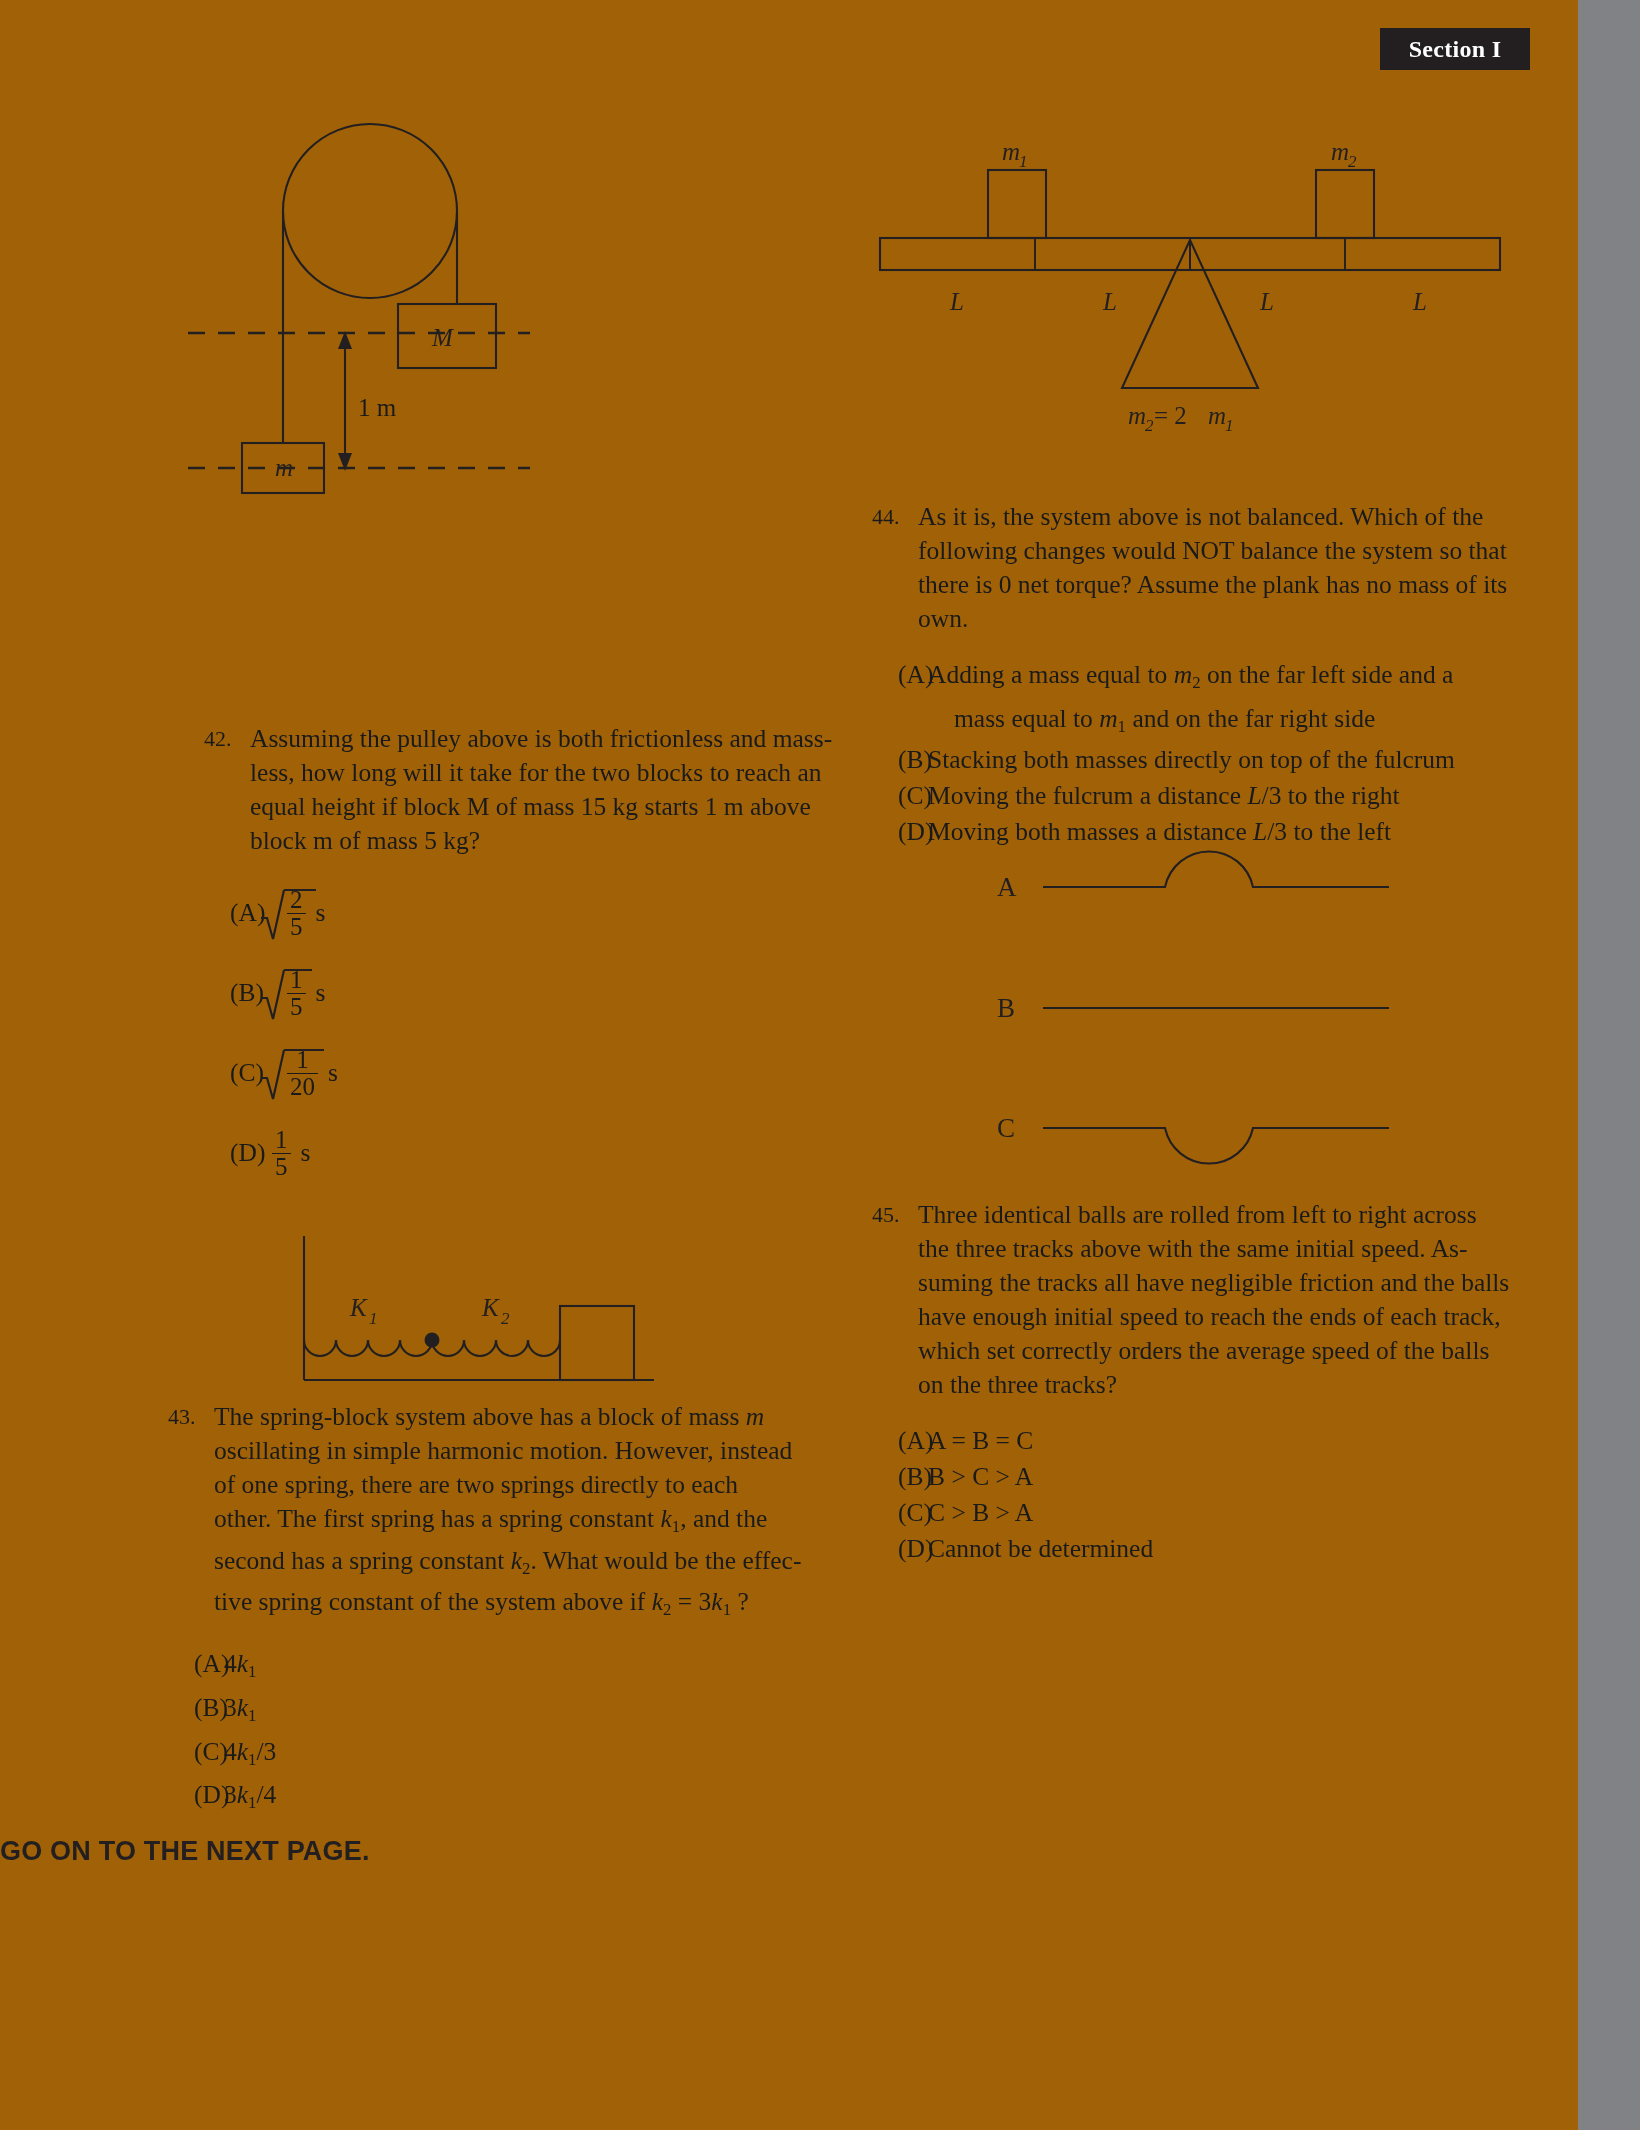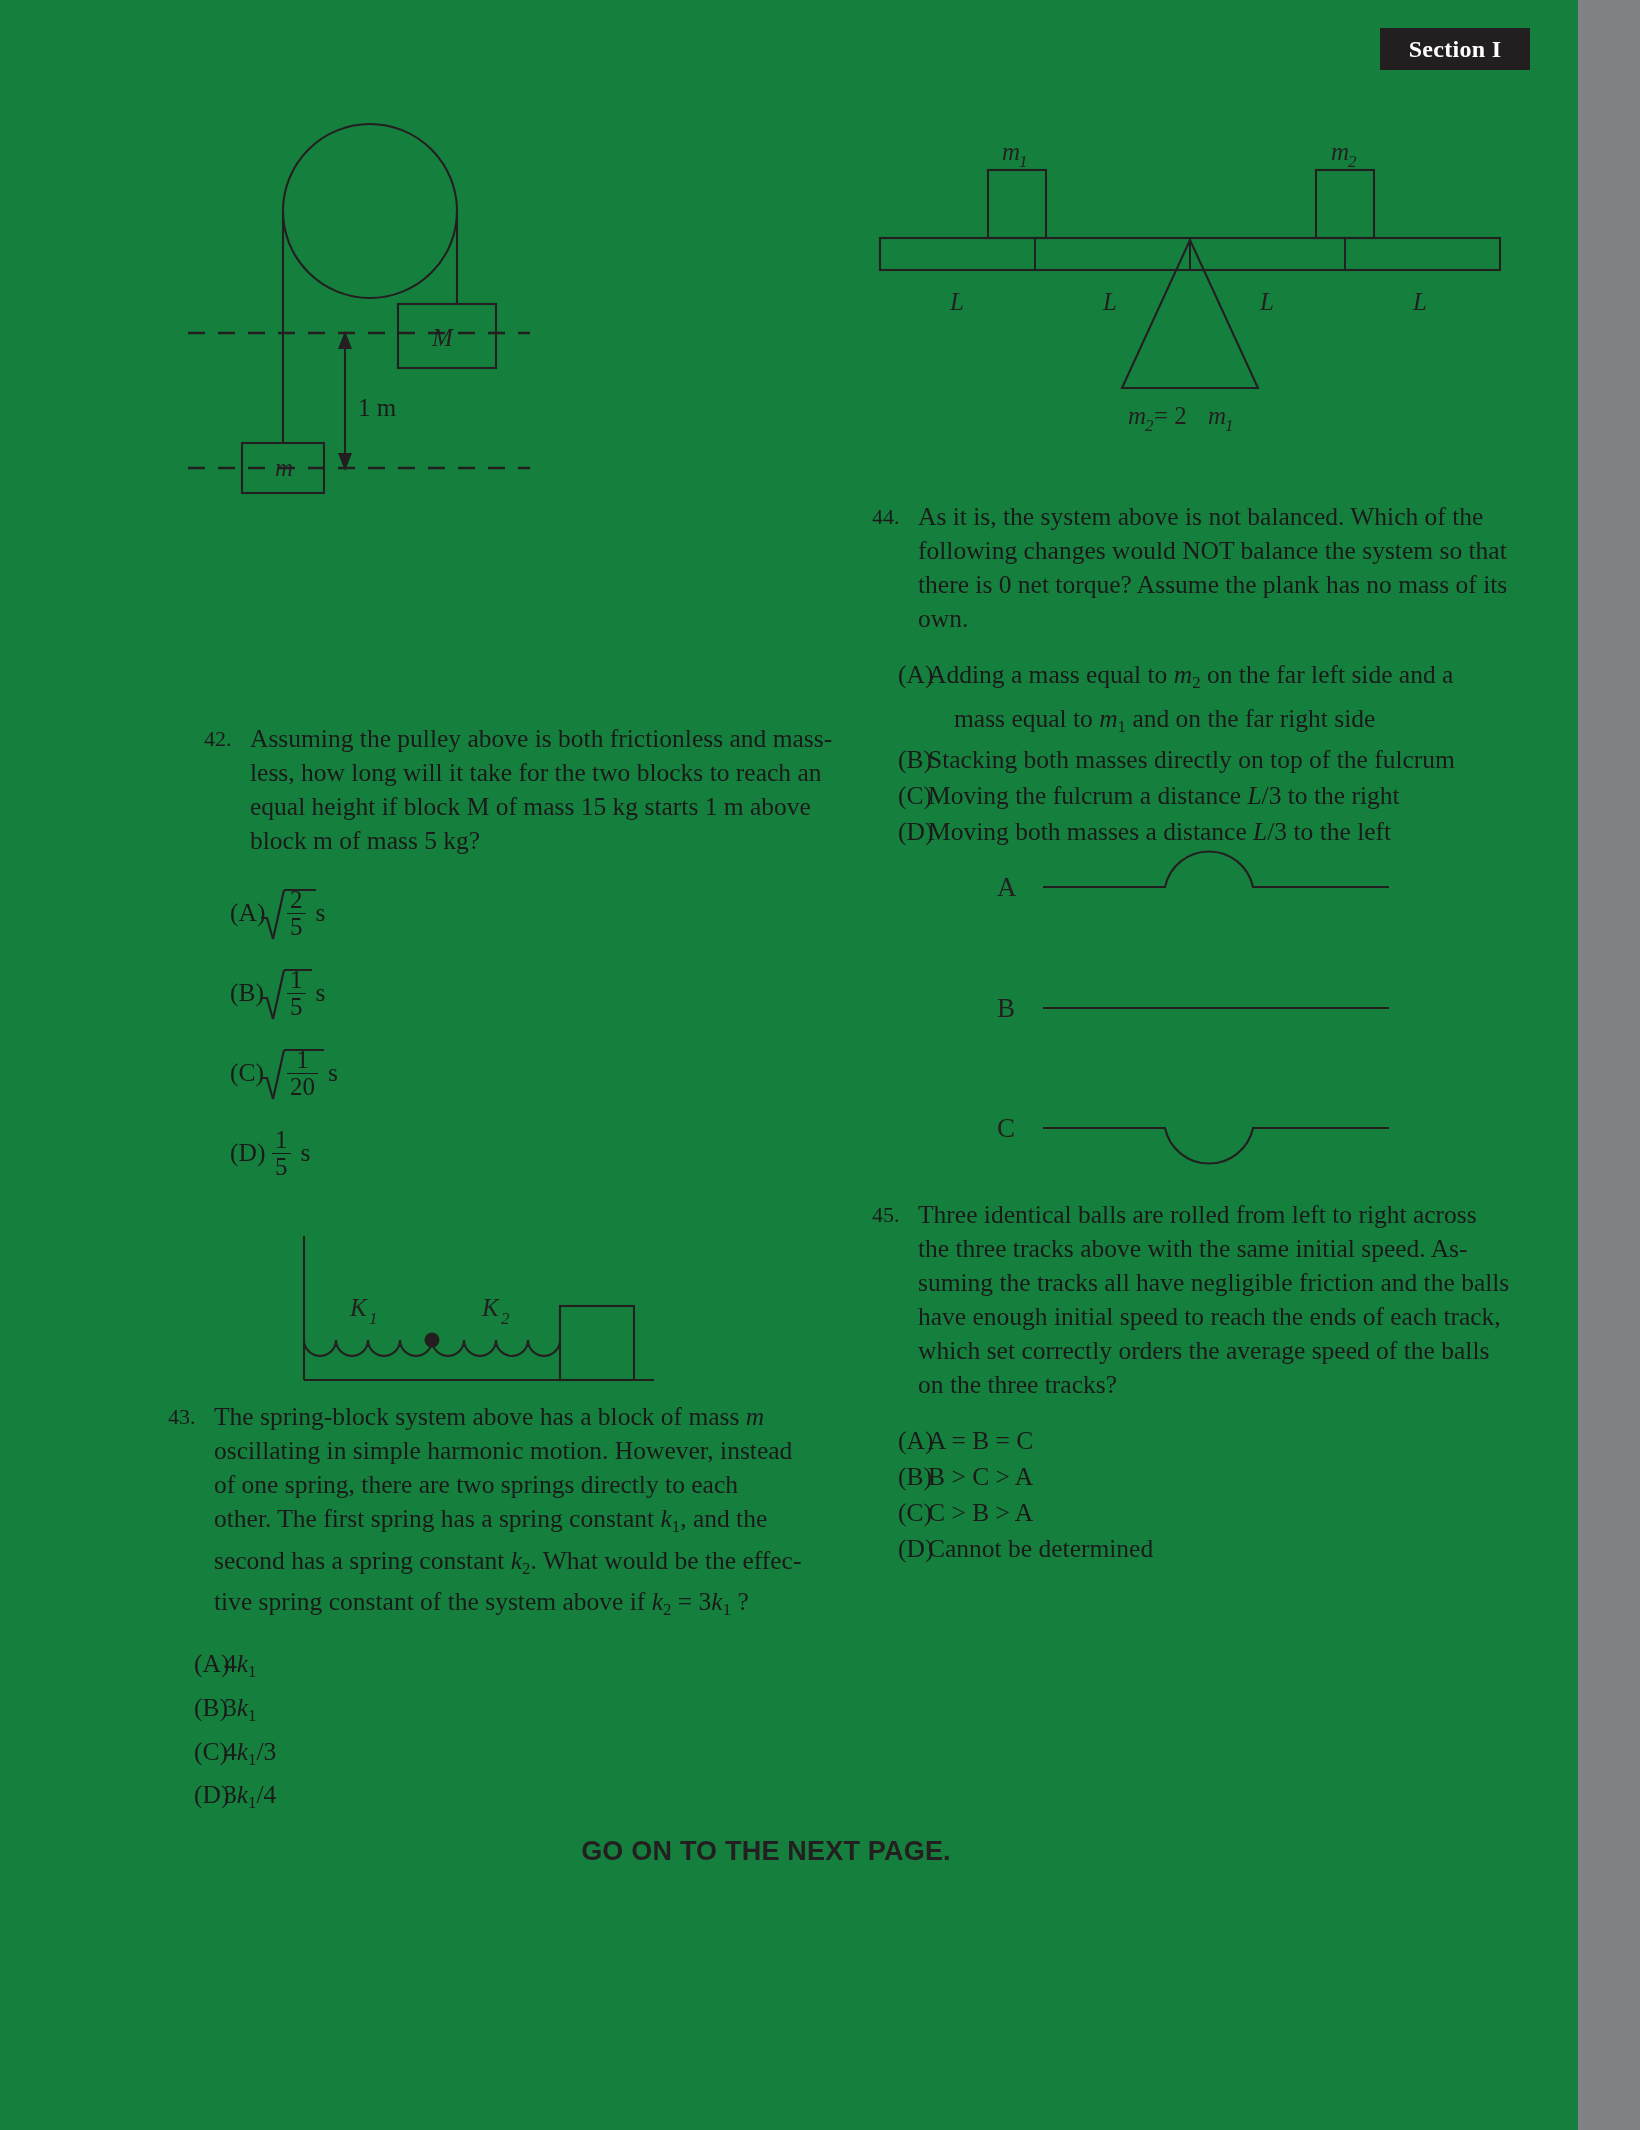--- a/index.html
+++ b/index.html
@@ -1,20 +1,20 @@
 <!DOCTYPE html>
 <html><head>
 <meta charset="utf-8">
 <style>
   html, body { margin:0; padding:0; background:#ffffff; }
   body {
     width:1640px; height:2130px; position:relative; overflow:hidden;
     font-family:"Liberation Serif", serif; color:#1a1a1a;
   }
-  .page { position:absolute; inset:0; background:#15803d; }
+  .page { position:absolute; inset:0; background:#a16207; }
 
   
   .side-band {
     position:absolute; top:0; right:0; width:62px; height:2130px;
     background:#808285;
   }
 
   
   .section-tag {
     position:absolute; left:1380px; top:28px; width:150px; height:42px;
@@ -60,21 +60,21 @@
   svg { overflow:visible; }
   .fline { fill:none; stroke:#231f20; stroke-width:2.1; }
   .fline-thin { fill:none; stroke:#231f20; stroke-width:1.9; }
   .flabel { font-family:"Liberation Serif", serif; font-style:italic; font-size:25px; fill:#231f20; }
   .flabel-up { font-family:"Liberation Serif", serif; font-size:25px; fill:#231f20; }
   .flabel-sub { font-family:"Liberation Serif", serif; font-style:italic; font-size:17px; fill:#231f20; }
   .tlabel { font-family:"Liberation Serif", serif; font-size:27px; fill:#231f20; }
 
   
   .goon {
-    position:absolute; left:0; top:1836px; width:1532px; text-align:center;
+    position:absolute; left:0; top:1836px; width:1532px; text-align:left;
     font-family:"Liberation Sans", sans-serif; font-weight:bold; font-size:27px;
     letter-spacing:.2px; color:#231f20;
   }
   .pagefoot {
     position:absolute; left:0; top:1962px; width:1532px;
     display:flex; justify-content:flex-end; align-items:center;
     font-family:"Liberation Sans", sans-serif; color:#231f20;
   }
   .pagefoot .ptxt { font-size:24px; }
   .pagefoot .rule { width:2px; height:38px; background:#231f20; margin:0 20px; }

